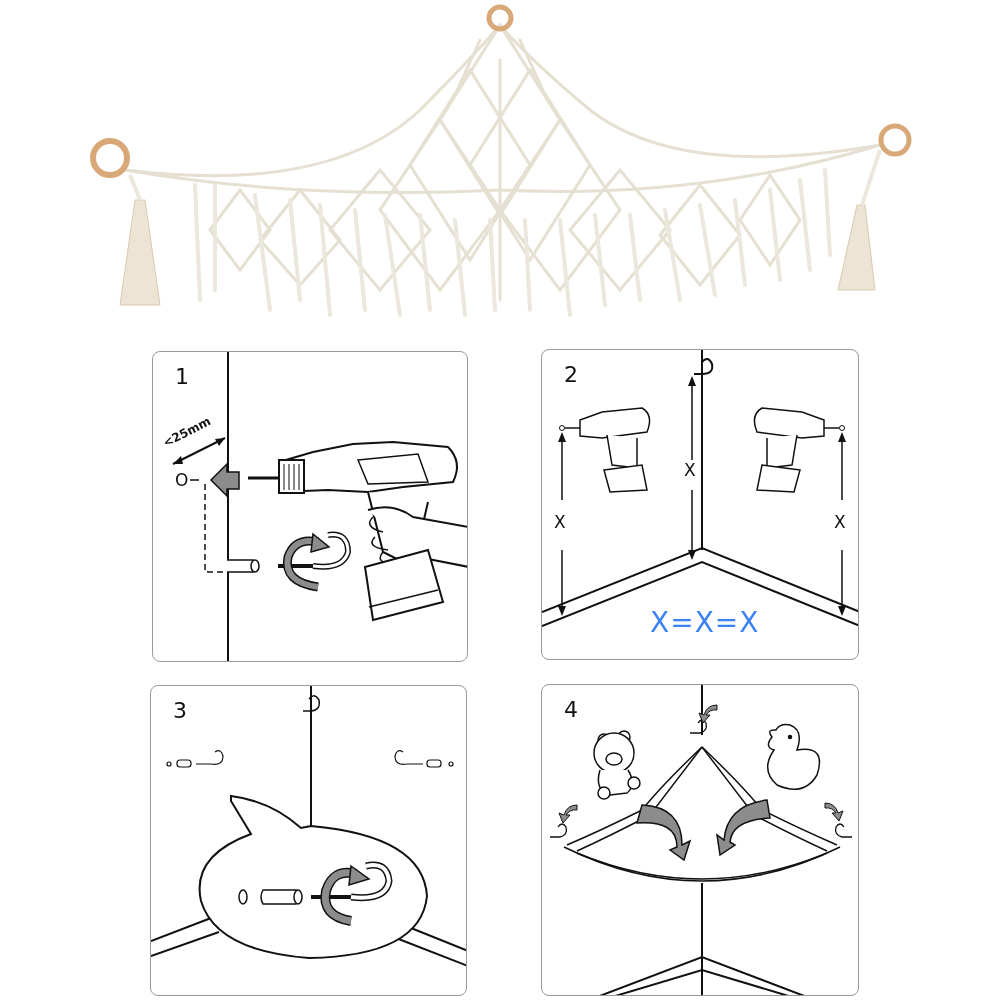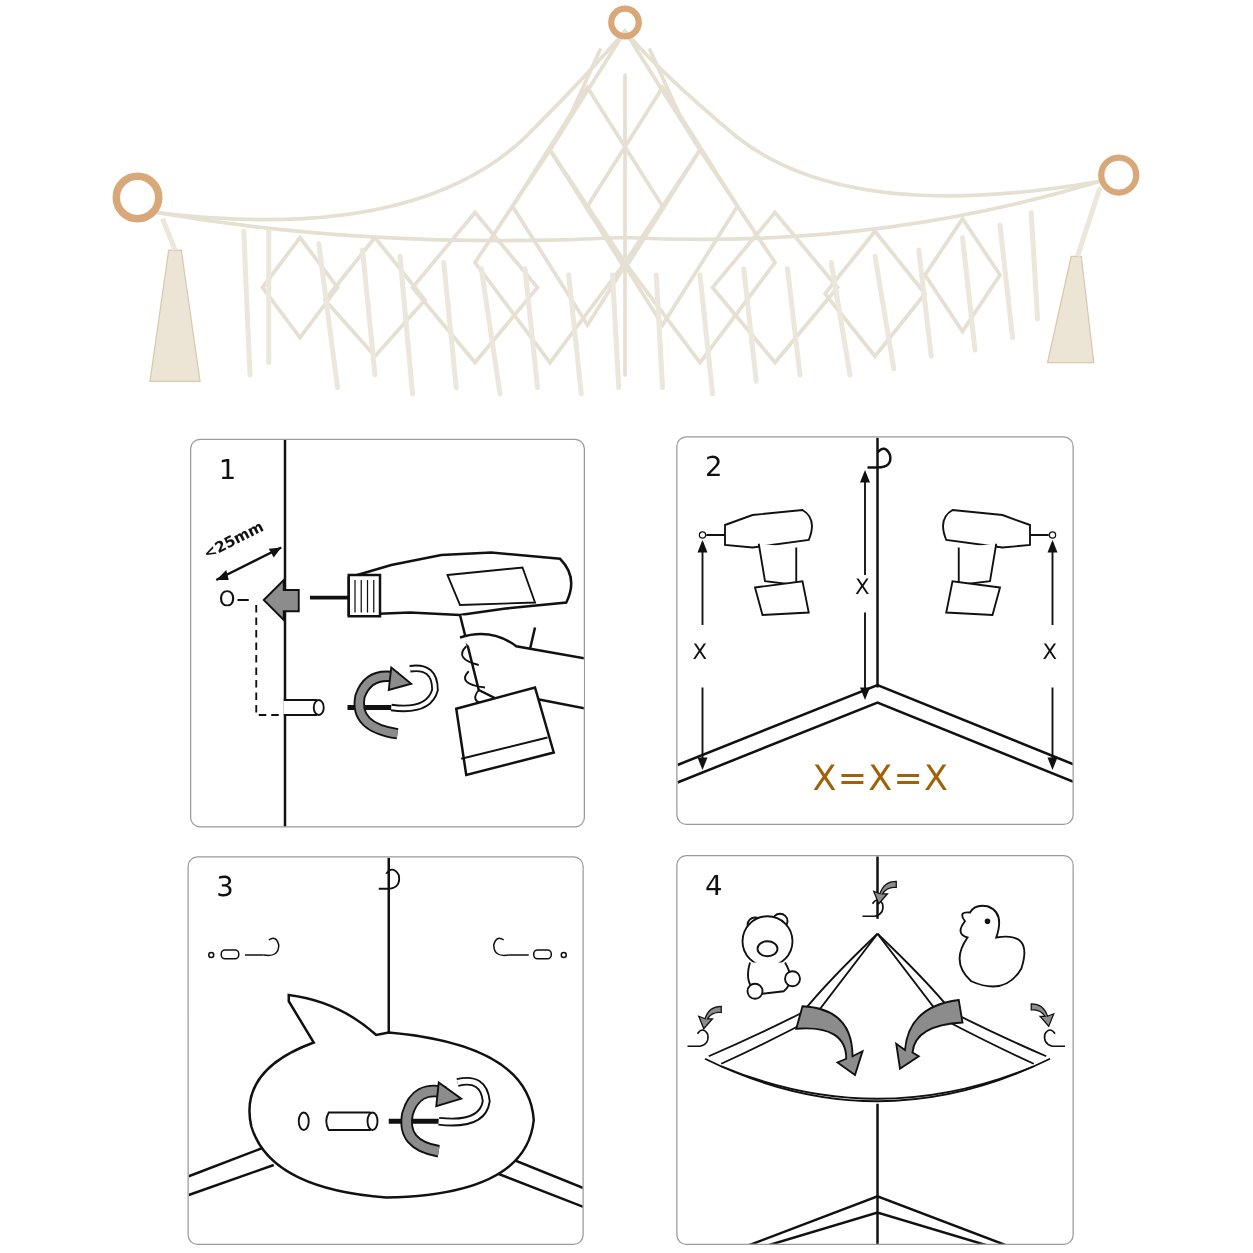--- a/index.html
+++ b/index.html
@@ -2,21 +2,21 @@
 <html><head>
 <meta charset="utf-8">
 <style>
   html, body { margin: 0; padding: 0; background: #ffffff; }
   body { width: 1002px; height: 1002px; position: relative; overflow: hidden; font-family: "DejaVu Sans", sans-serif; }
   .product { position: absolute; left: 0; top: 0; width: 1002px; height: 330px; }
   .panel { position: absolute; border: 1.5px solid #9a9a9a; border-radius: 8px; background: #fff; overflow: hidden; box-sizing: border-box; }
   .panel svg { position: absolute; left: 0; top: 0; }
   .step-num { position: absolute; left: 22px; top: 12px; font-size: 22px; color: #111; font-family: "DejaVu Sans", sans-serif; }
   .lbl { position: absolute; font-size: 17px; color: #111; font-family: "DejaVu Sans", sans-serif; }
-  .eq { position: absolute; font-size: 28px; color: #a16207; font-family: "DejaVu Sans", sans-serif; letter-spacing: 1px; }
+  .eq { position: absolute; font-size: 28px; color: #3b82f6; font-family: "DejaVu Sans", sans-serif; letter-spacing: 1px; }
   .mm { position: absolute; font-size: 12px; font-weight: bold; color: #111; transform: rotate(-27deg); transform-origin: left bottom; }
 </style>
 </head>
 <body>
 
 <div class="product">
   <svg width="1002" height="330" viewBox="0 0 1002 330">
     <g fill="none" stroke="#e6e0d3" stroke-width="3" stroke-linecap="round">
 
       <path d="M125 170 Q 300 200 500 190 Q 700 200 880 145"></path>

